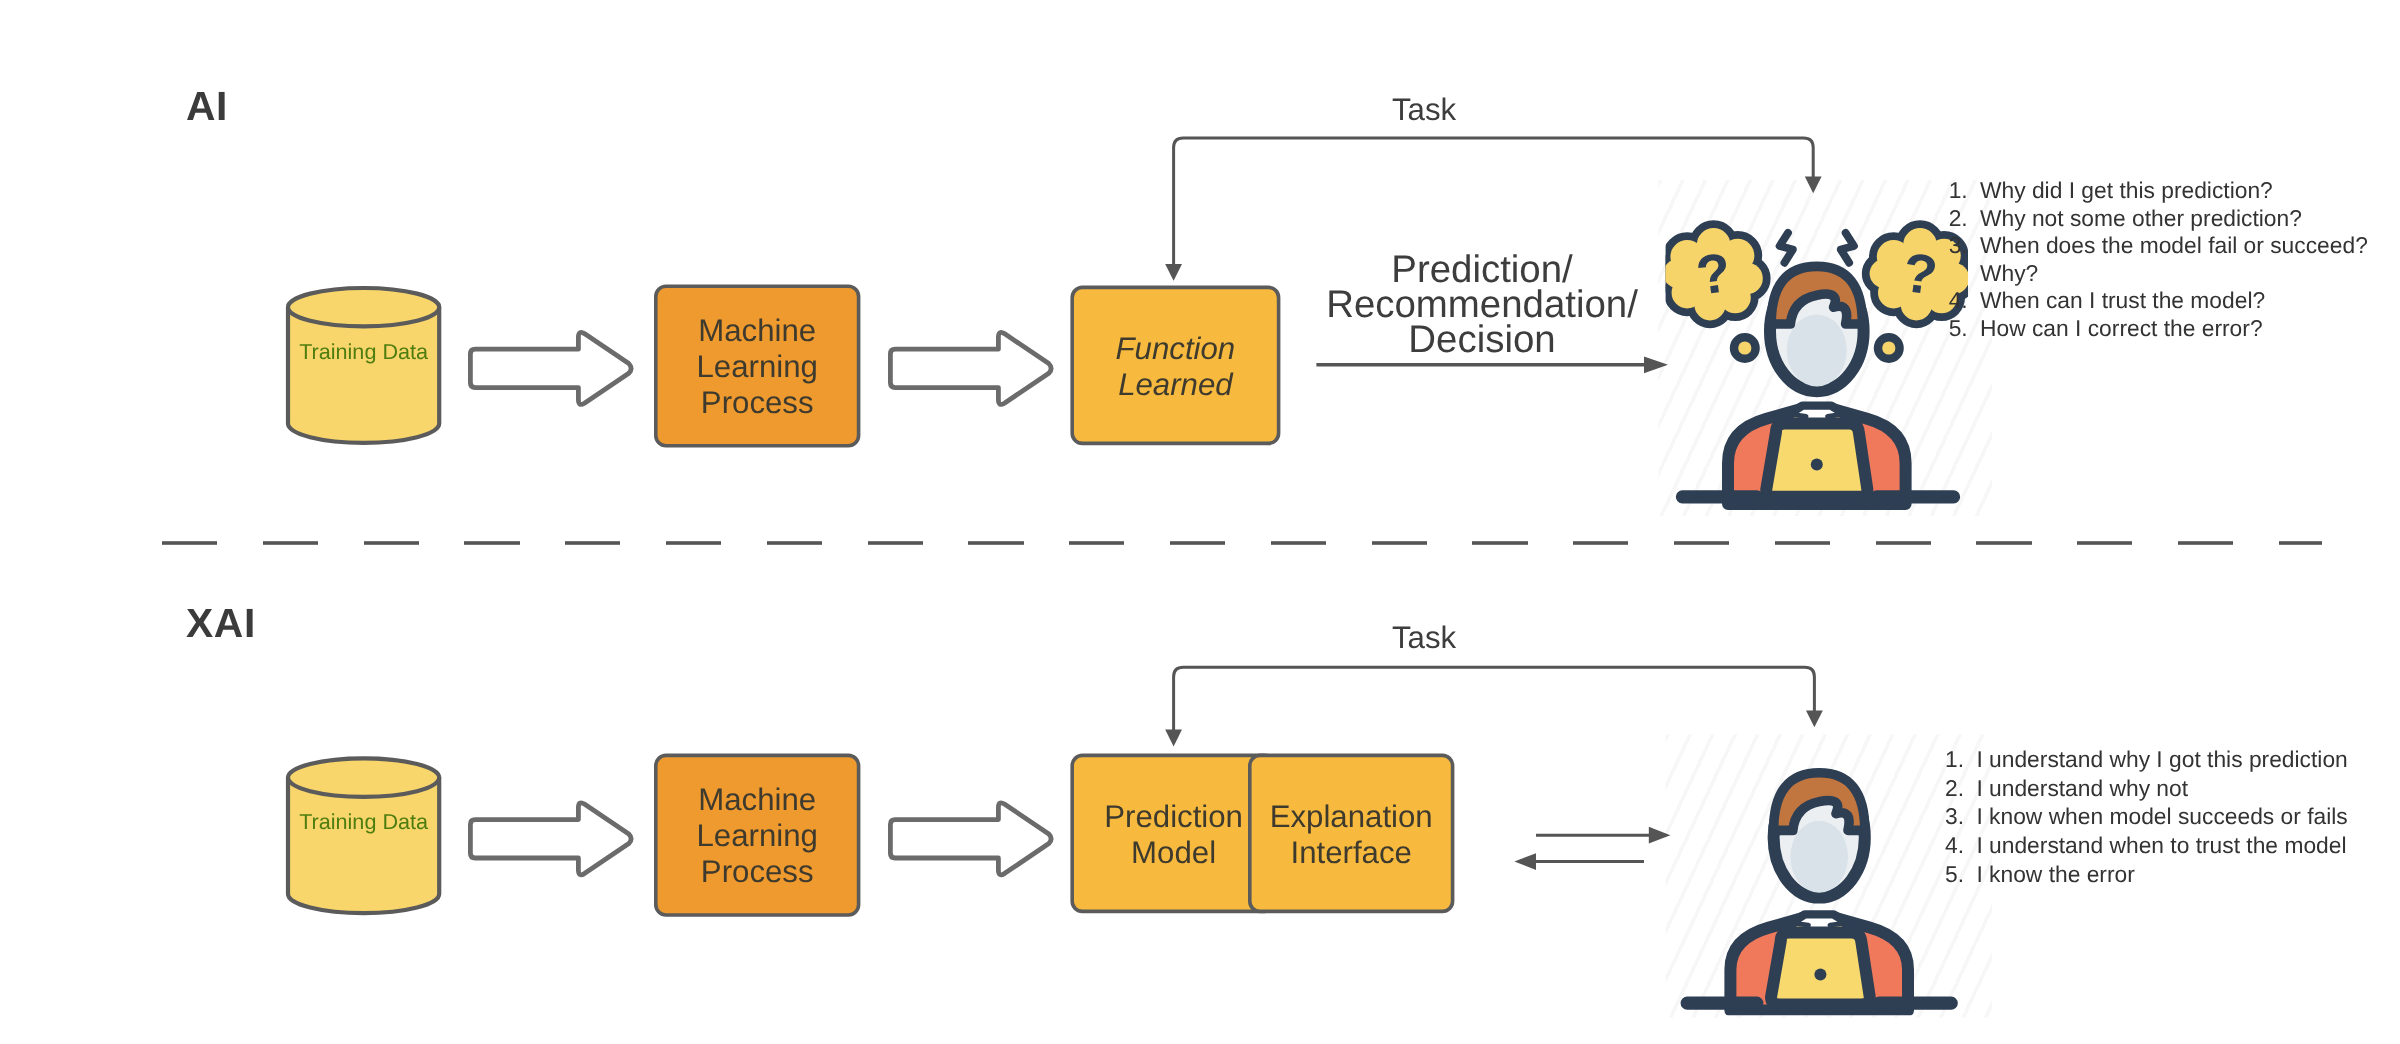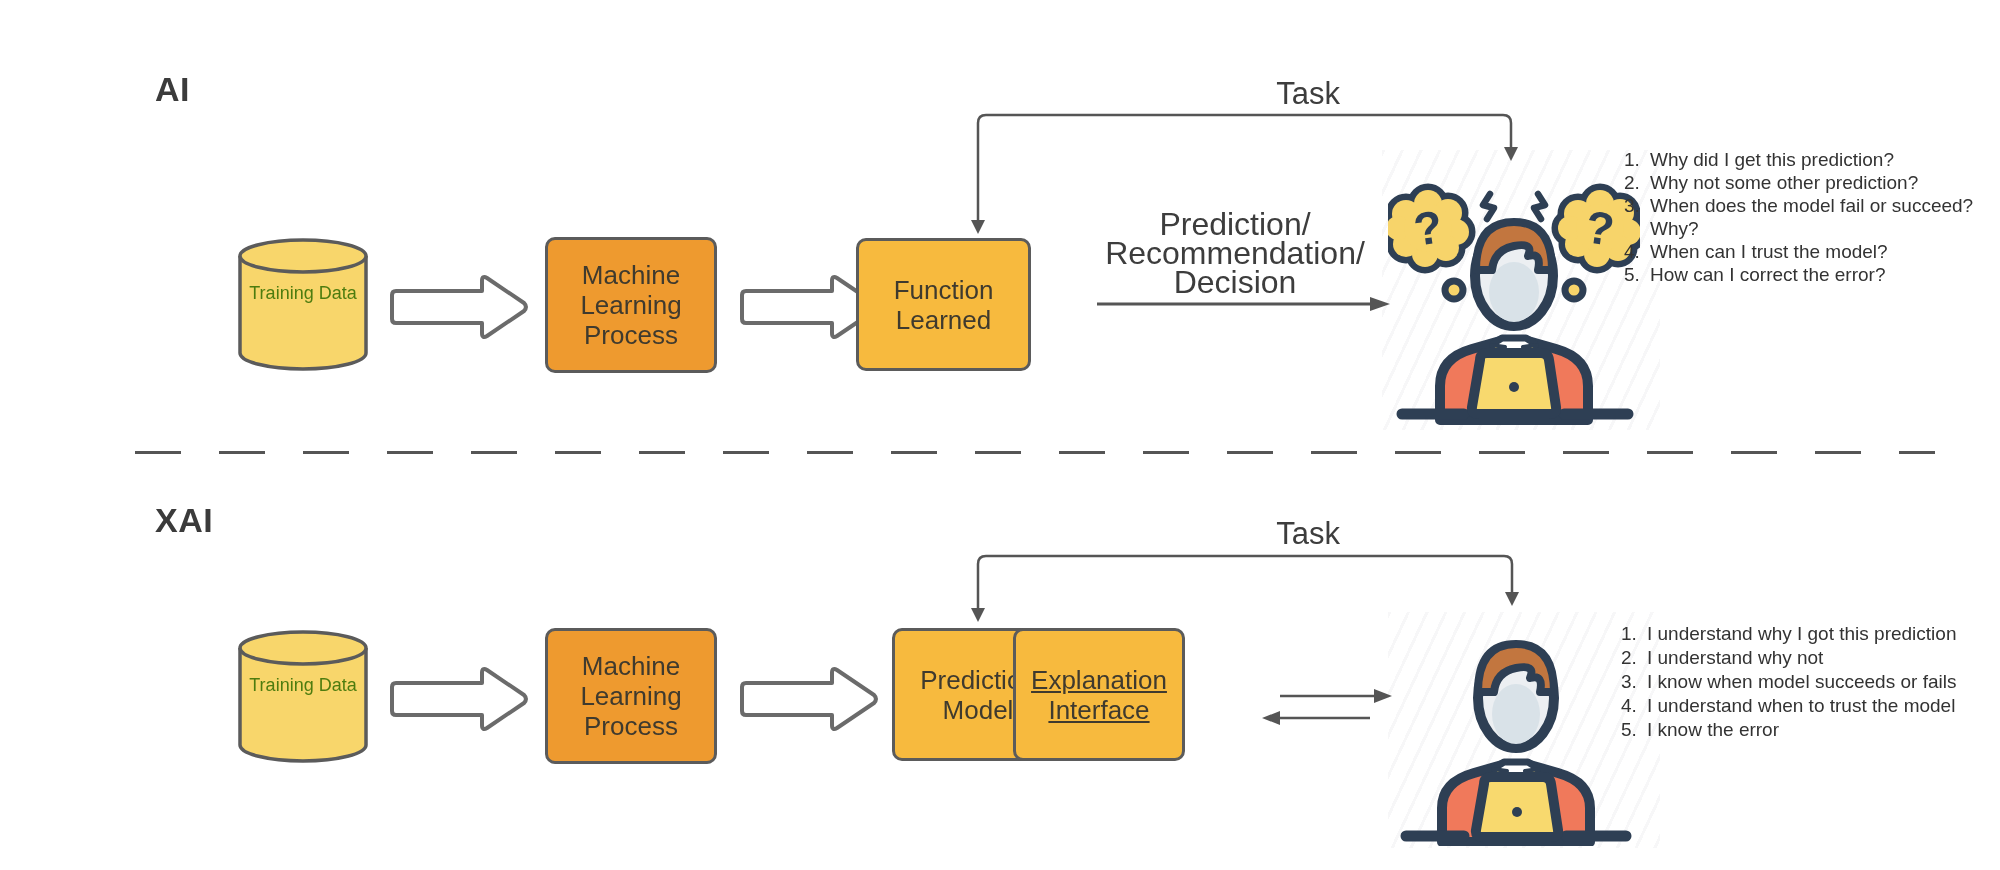--- a/index.html
+++ b/index.html
@@ -7,21 +7,21 @@
           font-family:"Liberation Sans",sans-serif;}
   .abs{position:absolute;}
   .title{font-size:34px;font-weight:bold;color:#3b3b3b;letter-spacing:.5px;text-align:center;}
   .box{position:absolute;border:3px solid #5b5b5b;border-radius:10px;
        display:flex;align-items:center;justify-content:flex-end;text-align:center;
        font-size:26px;line-height:30px;color:#3f3a2e;}
   .box.orange{background:#ee9a2f;}
   .box.yellow{background:#f7ba3e;}
   .cyl-label{position:absolute;width:100%;top:44px;text-align:center;
              font-size:18px;line-height:30px;color:#4d7c0f;}
-  .task-label{position:absolute;width:180px;text-align:right;font-size:31px;color:#3d3d3d;}
+  .task-label{position:absolute;width:180px;text-align:left;font-size:26px;color:#3d3d3d;}
   .out-label{position:absolute;left:1095px;top:210px;width:280px;text-align:center;
              font-size:32px;line-height:29px;color:#3d3d3d;white-space:pre-line;}
   .qlist{position:absolute;margin:0;padding-left:30px;font-size:19px;color:#333;}
   .qlist li{padding-left:5px;}
   .qlist.top{left:1615px;top:148px;width:370px;line-height:23px;}
   .qlist.bottom{left:1612px;top:622px;width:380px;line-height:24px;}
   .divider{position:absolute;left:135px;top:451px;width:1800px;height:3px;
            background:repeating-linear-gradient(90deg,#555 0,#555 46px,transparent 46px,transparent 84px);}
   .hatch{position:absolute;background:repeating-linear-gradient(115deg,rgba(70,70,95,.045) 0 3px,transparent 3px 17px);}
   svg{display:block;}
@@ -48,21 +48,21 @@
   </svg>
 
   <div class="box orange" style="left:545px;top:237px;width:166px;height:130px;">
     <span>Machine Learning Process</span>
   </div>
 
   <svg class="abs" style="left:738px;top:274px;" width="144" height="66" viewBox="0 0 144 66">
     <path d="M8 17 L94 17 L94 7 Q94 1 99 4 L136 29 Q140 33 136 37 L99 62 Q94 65 94 59 L94 49 L8 49 Q4 49 4 45 L4 21 Q4 17 8 17 Z" fill="#ffffff" stroke="#6b6b6b" stroke-width="4" stroke-linejoin="round"></path>
   </svg>
 
-  <div class="box yellow" style="left:856px;top:238px;width:169px;height:127px;">
+  <div class="box yellow" style="left:892px;top:238px;width:169px;height:127px;font-style:italic;">
     <span>Function Learned</span>
   </div>
 
   <div class="task-label" style="left:1160px;top:76px;">Task</div>
   <svg class="abs" style="left:960px;top:100px;" width="580" height="145" viewBox="0 0 580 145">
     <path d="M18 124 L18 23 Q18 15 26 15 L543 15 Q551 15 551 23 L551 50" fill="none" stroke="#555" stroke-width="2.5"></path>
     <polygon points="18,134 11,120 25,120" fill="#555"></polygon>
     <polygon points="551,61 544,47 558,47" fill="#555"></polygon>
   </svg>
 
@@ -177,21 +177,21 @@
     <span>Machine Learning Process</span>
   </div>
 
   <svg class="abs" style="left:738px;top:666px;" width="144" height="66" viewBox="0 0 144 66">
     <path d="M8 17 L94 17 L94 7 Q94 1 99 4 L136 29 Q140 33 136 37 L99 62 Q94 65 94 59 L94 49 L8 49 Q4 49 4 45 L4 21 Q4 17 8 17 Z" fill="#ffffff" stroke="#6b6b6b" stroke-width="4" stroke-linejoin="round"></path>
   </svg>
 
   <div class="box yellow" style="left:892px;top:628px;width:166px;height:127px;">
     <span>Prediction Model</span>
   </div>
-  <div class="box yellow" style="left:1013px;top:628px;width:166px;height:127px;text-decoration:underline;">
+  <div class="box yellow" style="left:1040px;top:628px;width:166px;height:127px;">
     <span>Explanation Interface</span>
   </div>
 
   <div class="task-label" style="left:1160px;top:516px;">Task</div>
   <svg class="abs" style="left:960px;top:540px;" width="580" height="92" viewBox="0 0 580 92">
     <path d="M18 72 L18 24 Q18 16 26 16 L544 16 Q552 16 552 24 L552 55" fill="none" stroke="#555" stroke-width="2.5"></path>
     <polygon points="18,82 11,68 25,68" fill="#555"></polygon>
     <polygon points="552,66 545,52 559,52" fill="#555"></polygon>
   </svg>
 

